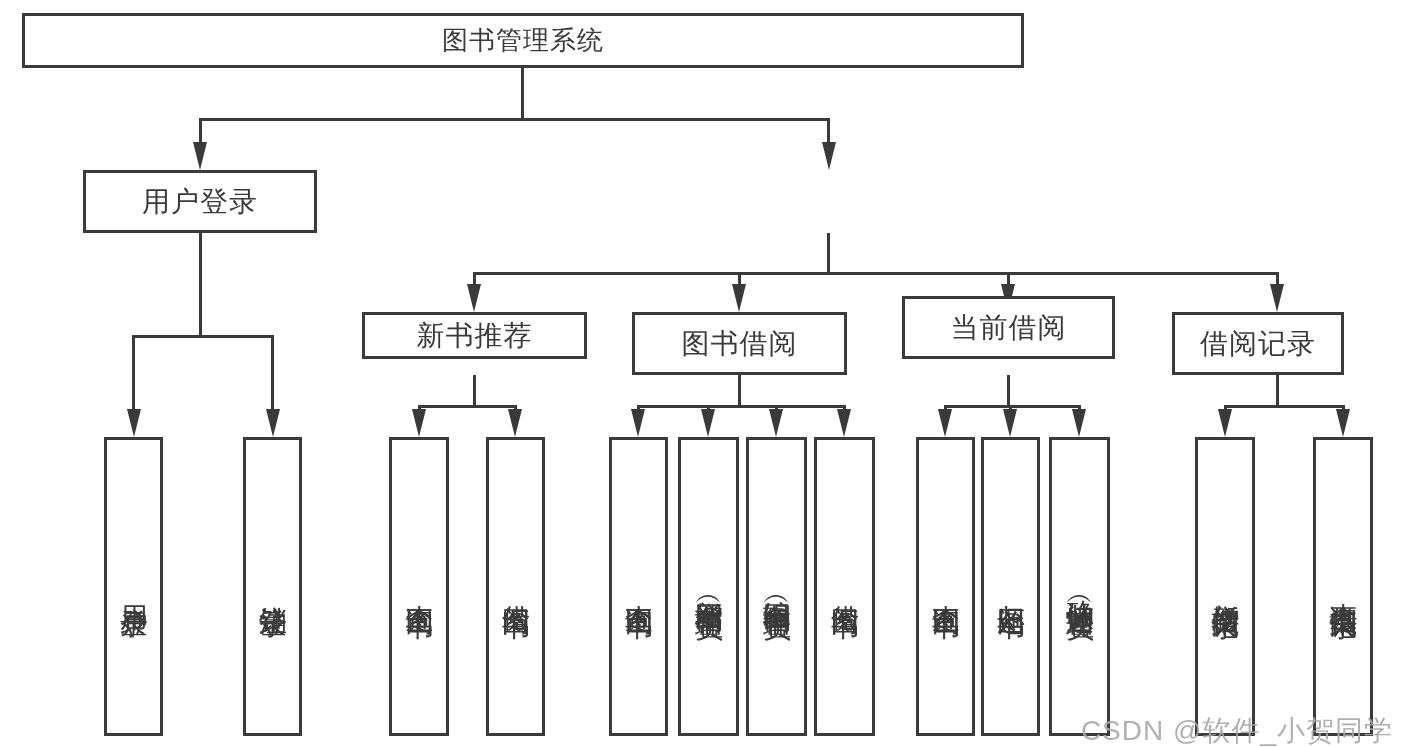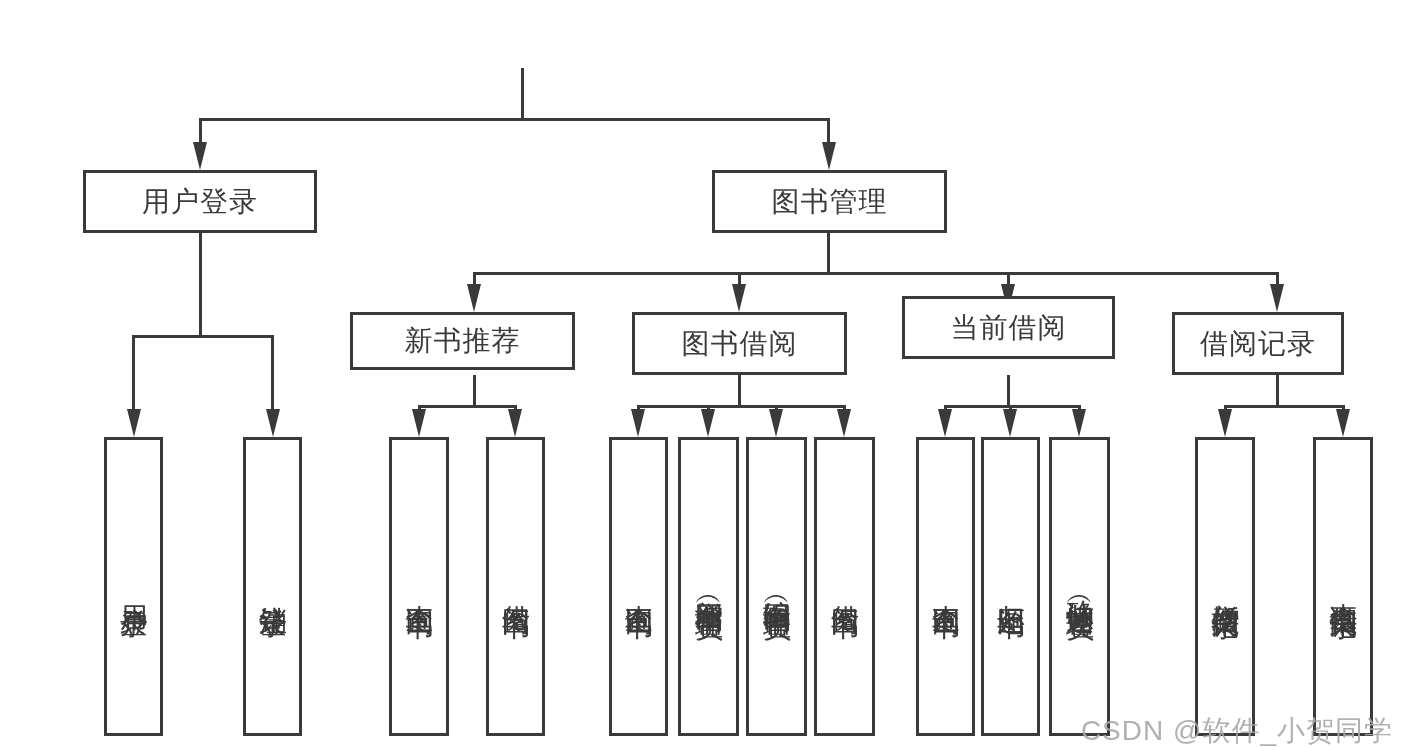--- a/index.html
+++ b/index.html
@@ -41,54 +41,54 @@
     position:absolute;top:712px;right:12px;
     font-size:28px;color:var(--watermark);
     letter-spacing:1px;opacity:.9;z-index:5;white-space:nowrap;
   }
 </style>
 </head>
 <body>
 
 <div class="canvas">
 
+  <div class="hbox root" style="left:22px;top:13px;width:1002px;height:55px">
+    <span>图书管理系统</span>
+  </div>
 
   <div class="vline" style="left:521px;top:68px;height:50px"></div>
   <div class="hline" style="left:199px;top:118px;width:631px"></div>
   <div class="vline" style="left:199px;top:118px;height:26px"></div>
   <div class="vline" style="left:827px;top:118px;height:26px"></div>
   <div class="arrow" style="left:193px;top:142px"></div>
   <div class="arrow" style="left:822px;top:142px"></div>
 
   <div class="hbox" style="left:83px;top:170px;width:234px;height:63px">
     <span>用户登录</span>
-  </div>
-  <div class="hbox" style="left:712px;top:170px;width:235px;height:63px">
-    <span>图书管理</span>
   </div>
 
   <div class="vline" style="left:199px;top:233px;height:102px"></div>
   <div class="hline" style="left:132px;top:335px;width:142px"></div>
   <div class="vline" style="left:132px;top:335px;height:76px"></div>
   <div class="vline" style="left:271px;top:335px;height:76px"></div>
   <div class="arrow" style="left:127px;top:409px"></div>
   <div class="arrow" style="left:266px;top:409px"></div>
 
   <div class="vline" style="left:827px;top:233px;height:41px"></div>
   <div class="hline" style="left:473px;top:272px;width:806px"></div>
   <div class="vline" style="left:473px;top:272px;height:14px"></div>
   <div class="vline" style="left:738px;top:272px;height:14px"></div>
   <div class="vline" style="left:1007px;top:272px;height:14px"></div>
   <div class="vline" style="left:1276px;top:272px;height:14px"></div>
   <div class="arrow" style="left:467px;top:284px"></div>
   <div class="arrow" style="left:732px;top:284px"></div>
   <div class="arrow" style="left:1001px;top:284px"></div>
   <div class="arrow" style="left:1270px;top:284px"></div>
 
-  <div class="hbox" style="left:350px;top:312px;width:225px;height:58px">
+  <div class="hbox" style="left:362px;top:312px;width:225px;height:47px">
     <span>新书推荐</span>
   </div>
   <div class="hbox" style="left:632px;top:312px;width:215px;height:63px">
     <span>图书借阅</span>
   </div>
   <div class="hbox" style="left:902px;top:296px;width:213px;height:63px">
     <span>当前借阅</span>
   </div>
   <div class="hbox" style="left:1172px;top:312px;width:172px;height:63px">
     <span>借阅记录</span>

